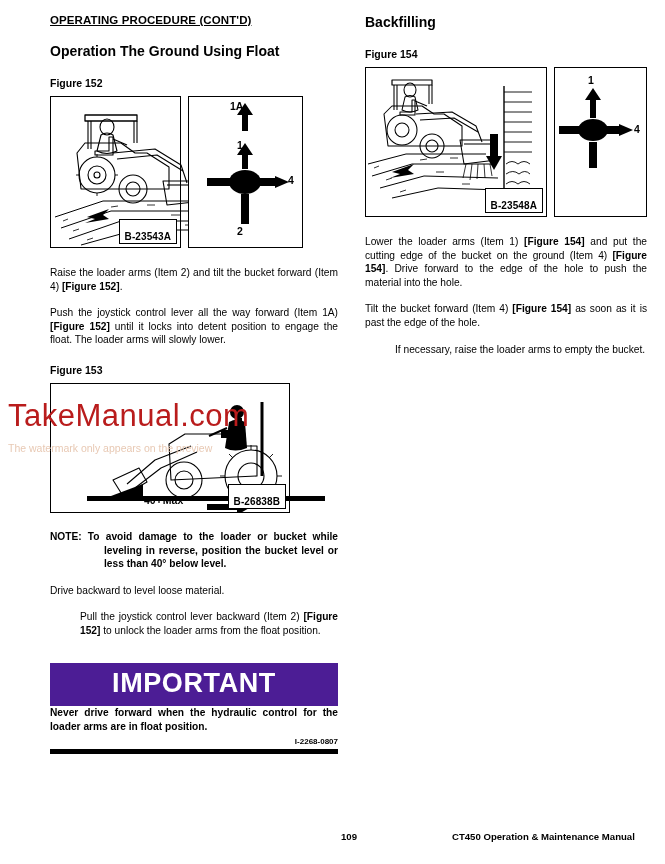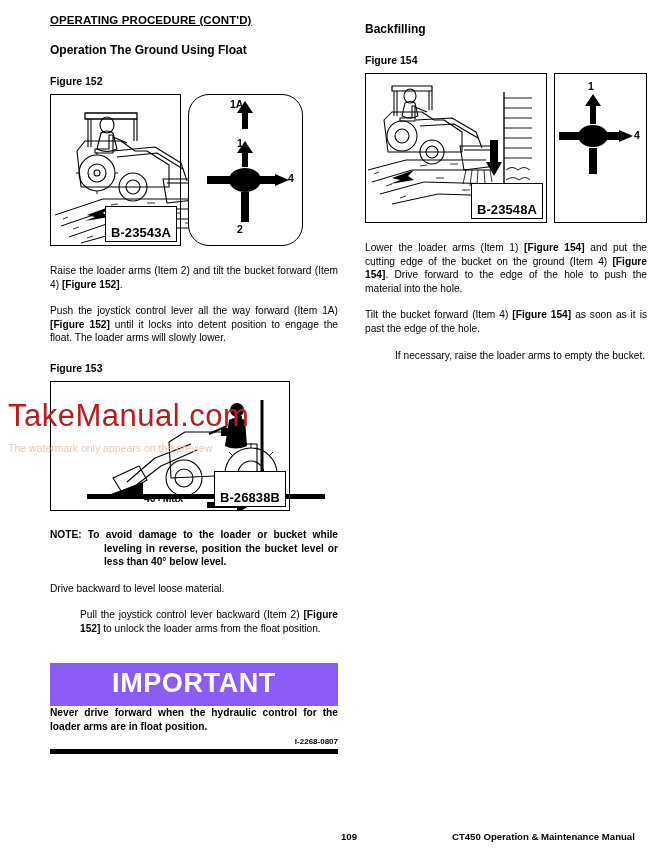--- a/index.html
+++ b/index.html
@@ -14,36 +14,36 @@
   .page{position:absolute;inset:0;}
 
   
   .col-left{position:absolute;left:50px;top:14px;width:288px;}
   .col-right{position:absolute;left:365px;top:14px;width:282px;}
 
   h1.section-head{
     font-size:11.5px;font-weight:bold;margin:0 0 17px 0;letter-spacing:.1px;text-decoration:underline;
   }
   h2.sub-head{
-    font-size:12px;font-weight:bold;margin:8px 0 18px 0;
+    font-size:14px;font-weight:bold;margin:0 0 18px 0;
   }
   .fig-label{
     font-size:10.5px;font-weight:bold;margin:0 0 7px 0;
   }
 
   
   .fig-row{display:flex;gap:7px;}
   .fig-box{
     border:1.2px solid #000;background:#fff;position:relative;box-sizing:border-box;
   }
   .ref-tag{
     position:absolute;right:3px;bottom:3px;
     border:1.2px solid #000;background:#fff;
-    font-size:13px;font-weight:bold;
-    padding:18px 5px 1px 5px;
+    font-size:10px;font-weight:bold;
+    padding:11px 5px 1px 5px;
     letter-spacing:.1px;
     white-space:nowrap;
   }
 
   
   p.body{
     font-size:10.2px;line-height:13.6px;margin:0 0 13px 0;
     text-align:justify;
   }
   p.body.last{margin-bottom:0;padding-left:30px;}
@@ -54,21 +54,21 @@
     margin:0 0 13px 0;
     padding-left:54px;
     text-indent:-54px;
     text-align:justify;
   }
   .note-block .nb-lbl{}
 
   
   .important-wrap{position:absolute;left:50px;top:663px;width:288px;}
   .imp-banner{
-    background:#8b5cf6;color:#fff;
+    background:#4c1d95;color:#fff;
     text-align:center;
     font-size:27px;font-weight:bold;
     letter-spacing:.6px;
     padding:7px 0 9px 0;
     line-height:1;
   }
   .imp-text{
     font-size:10.2px;line-height:13.6px;font-weight:bold;
     text-align:justify;
     margin:0 0 0 0;
@@ -171,21 +171,21 @@
           <g fill="#000">
             <path d="M146 52 L154 42 L162 52 L157 52 L157 58 L151 58 L151 52 Z"></path>
             <rect x="151" y="61" width="6" height="9"></rect>
             <rect x="151" y="73" width="6" height="7"></rect>
             <path d="M146 84 L154 95 L162 84 L157 84 L157 82 L151 82 L151 84 Z"></path>
           </g>
         </svg>
         <div class="ref-tag">B-23543A</div>
       </div>
 
-      <div class="fig-box" style="width:115px;height:152px;border-radius:21px;">
+      <div class="fig-box" style="width:115px;height:152px;">
         <svg width="113" height="150" viewBox="0 0 113 150">
           <g fill="#000">
 
             <path d="M48 18 L56 6 L64 18 L59 18 L59 34 L53 34 L53 18 Z"></path>
 
             <path d="M48 58 L56 46 L64 58 L59 58 L59 72 L53 72 L53 58 Z"></path>
 
             <ellipse cx="56" cy="85" rx="16" ry="12"></ellipse>
 
             <rect x="18" y="81" width="24" height="8"></rect>

